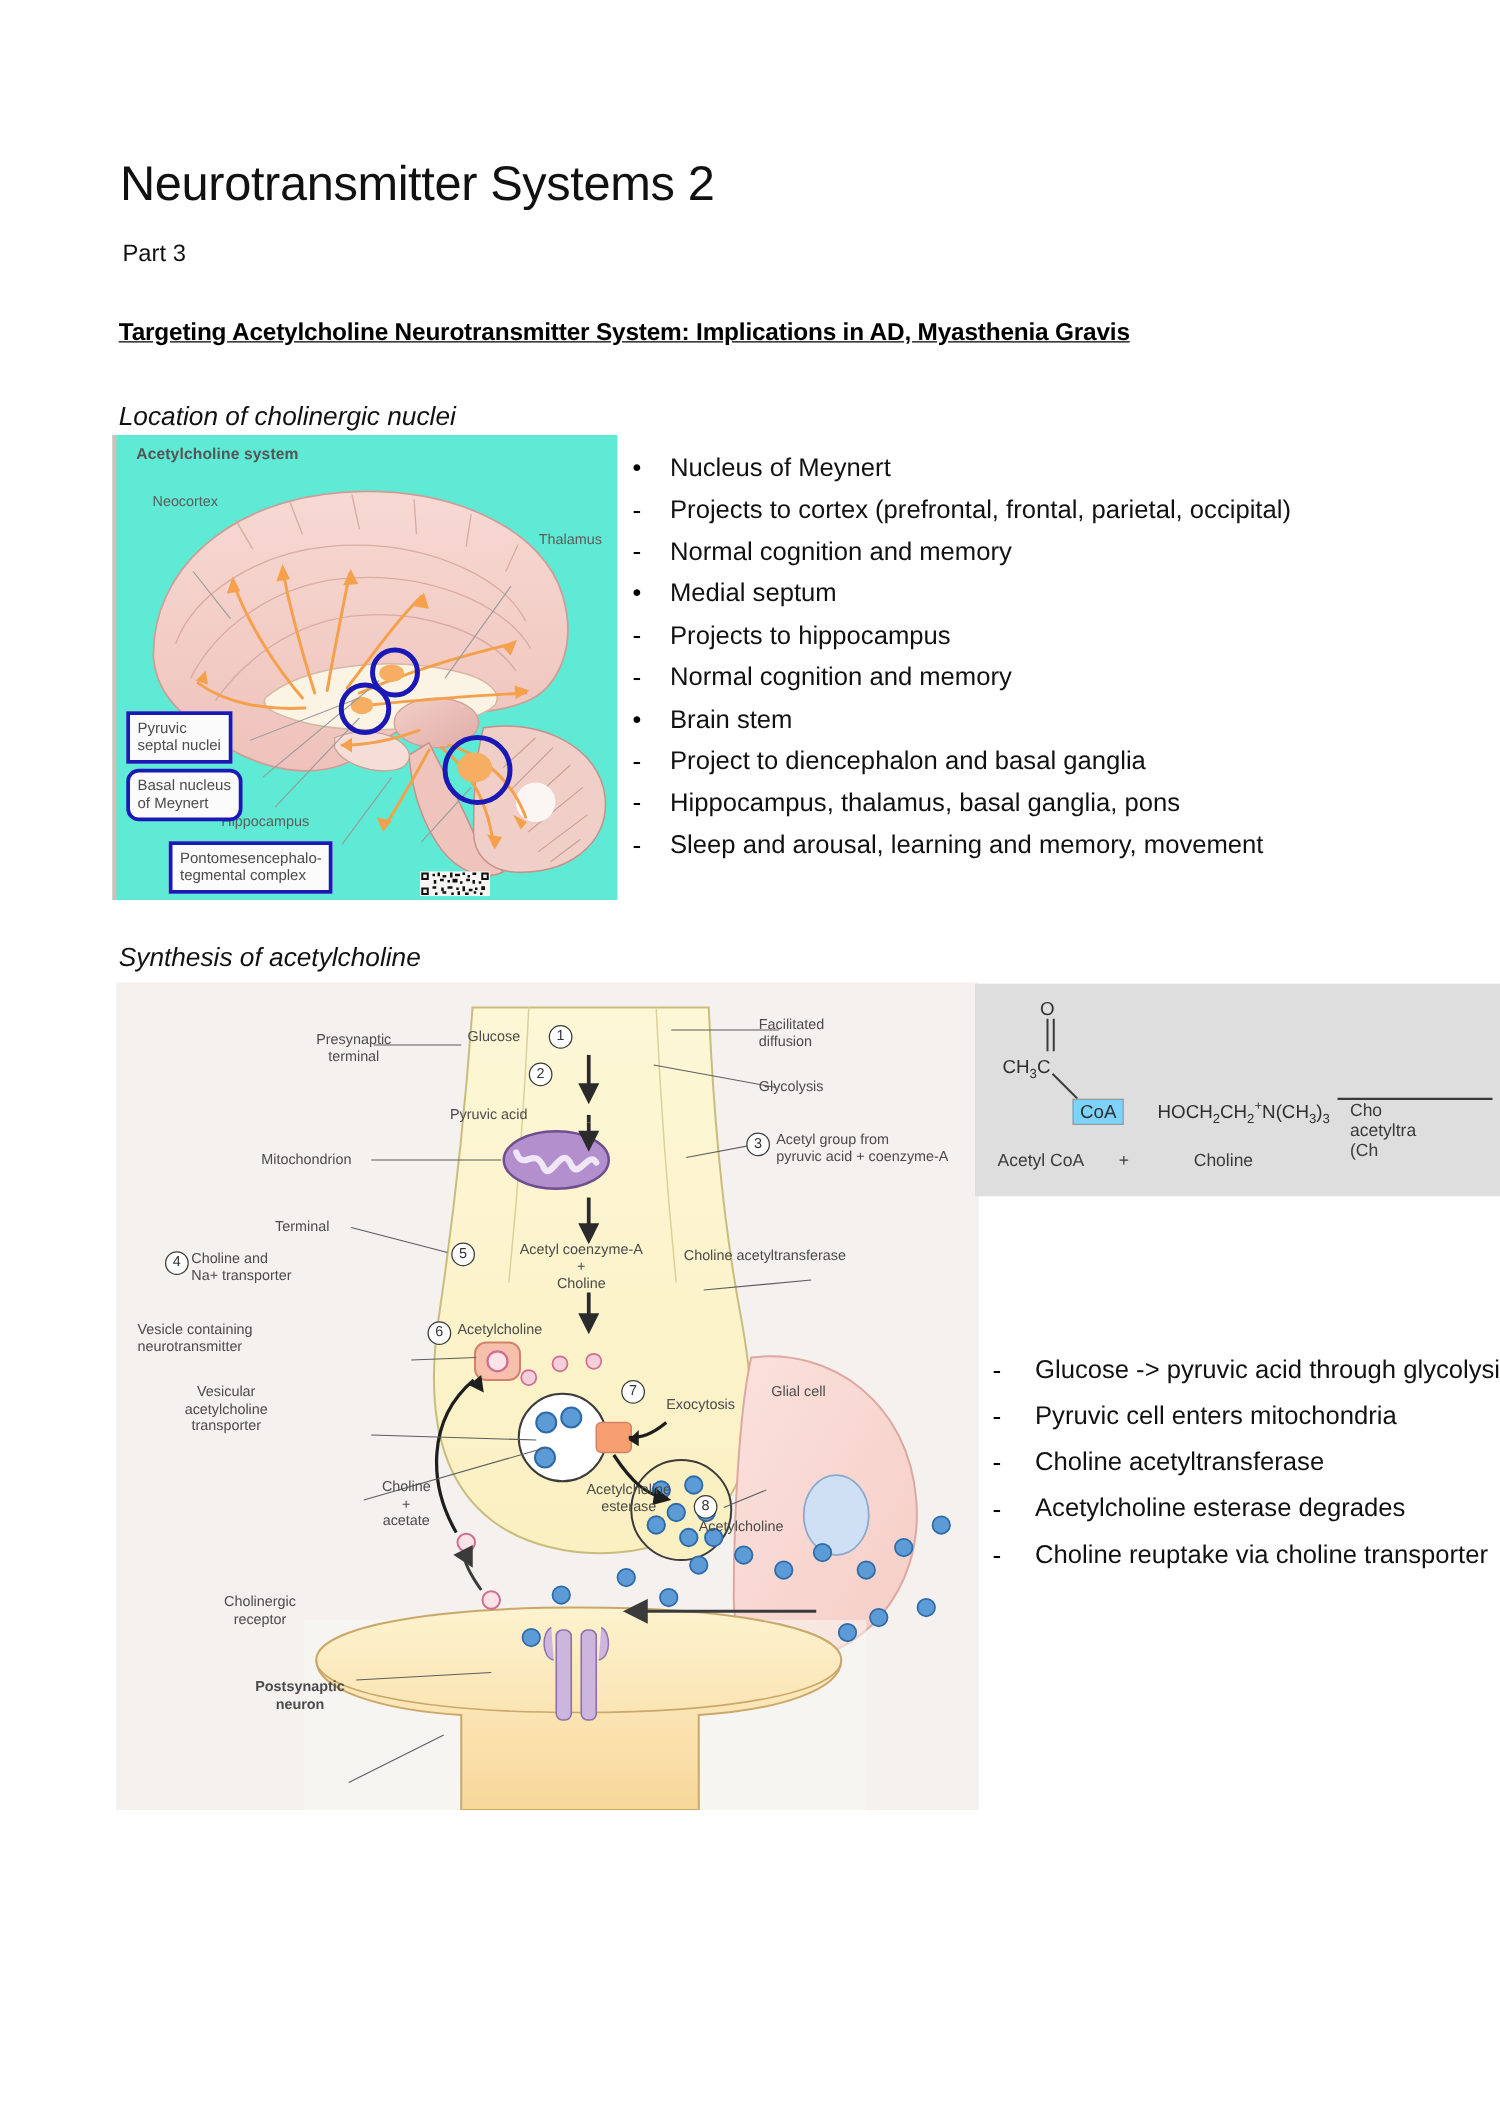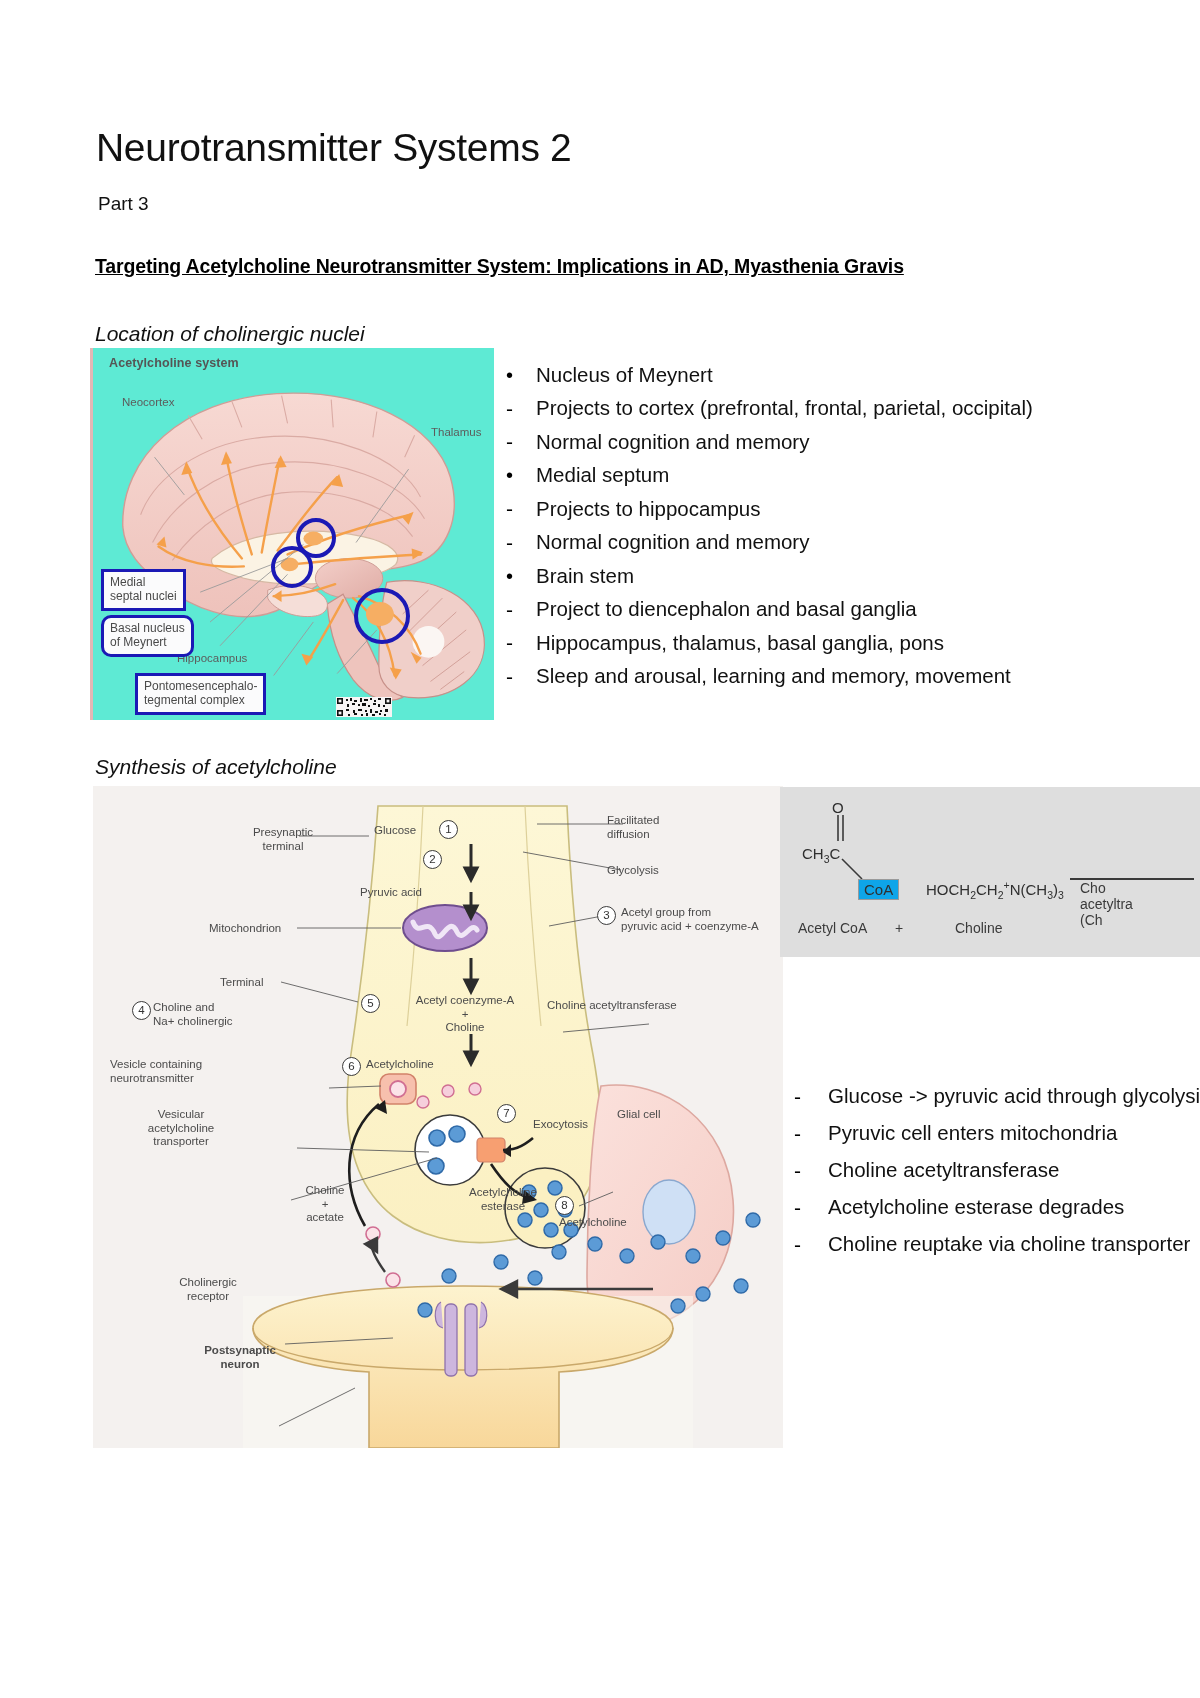--- a/index.html
+++ b/index.html
@@ -103,21 +103,21 @@
   
   .chem-panel {
     position:absolute; left:780px; top:787px;
     width:420px; height:170px; background:#dedede;
     overflow:hidden;
   }
   .chem-txt { position:absolute; font-size:15px; color:#2f2f2f; white-space:nowrap; }
   .chem-txt sub { font-size:10.5px; }
   .chem-txt sup { font-size:10.5px; }
   .coa-box {
-    position:absolute; border:1px solid #9a9a9a; background:#0ea5e9;
+    position:absolute; border:1px solid #9a9a9a; background:#7dd3fc;
     padding:1px 5px; font-size:15px; color:#2f2f2f;
   }
   .chem-name { position:absolute; font-size:14px; color:#3a3a3a; white-space:nowrap; }
 
   
   #syn-bullets { left:786px; top:1078px; }
   #syn-bullets .bul-row { height:37px; align-items:center; }
   #syn-bullets .bul-mark { width:42px; flex:0 0 42px; }
   #syn-bullets .bul-text { font-size:20.5px; }
 </style>
@@ -218,21 +218,21 @@
         <path d="M182 330 L222 276"></path>
         <path d="M246 328 L286 284"></path>
       </g>
     </svg>
 
     <div class="brain-lbl" style="left:29px; top:48px;">Neocortex</div>
     <div class="brain-lbl" style="left:338px; top:78px;">Thalamus</div>
     <div class="brain-lbl" style="left:84px; top:304px;">Hippocampus</div>
 
     <div class="boxed-lbl" style="left:8px; top:221px;">
-      <span>Medial</span><br>
+      <span>Pyruvic</span><br>
       <span>septal nuclei</span>
     </div>
     <div class="boxed-lbl" style="left:8px; top:267px;border-radius:10px;">
       <span>Basal nucleus</span><br>
       <span>of Meynert</span>
     </div>
     <div class="boxed-lbl" style="left:42px; top:325px;">
       <span>Pontomesencephalo-</span><br>
       <span>tegmental complex</span>
     </div>
@@ -488,21 +488,21 @@
       <span>Facilitated</span><br>
       <span>diffusion</span>
     </div>
     <div class="syn-lbl" style="left:514px; top:78px;">Glycolysis</div>
     <div class="syn-lbl" style="left:528px; top:120px;">
       <span>Acetyl group from</span><br>
       <span>pyruvic acid + coenzyme-A</span>
     </div>
     <div class="syn-lbl" style="left:60px; top:215px;">
       <span>Choline and</span><br>
-      <span>Na+ cholinergic</span>
+      <span>Na+ transporter</span>
     </div>
     <div class="syn-lbl ctr" style="left:292px; top:208px; width:160px;">
       <span>Acetyl coenzyme-A</span><br>
       <span>+</span><br>
       <span>Choline</span>
     </div>
     <div class="syn-lbl" style="left:454px; top:213px;">Choline acetyltransferase</div>
     <div class="syn-lbl" style="left:17px; top:272px;">
       <span>Vesicle containing</span><br>
       <span>neurotransmitter</span>

